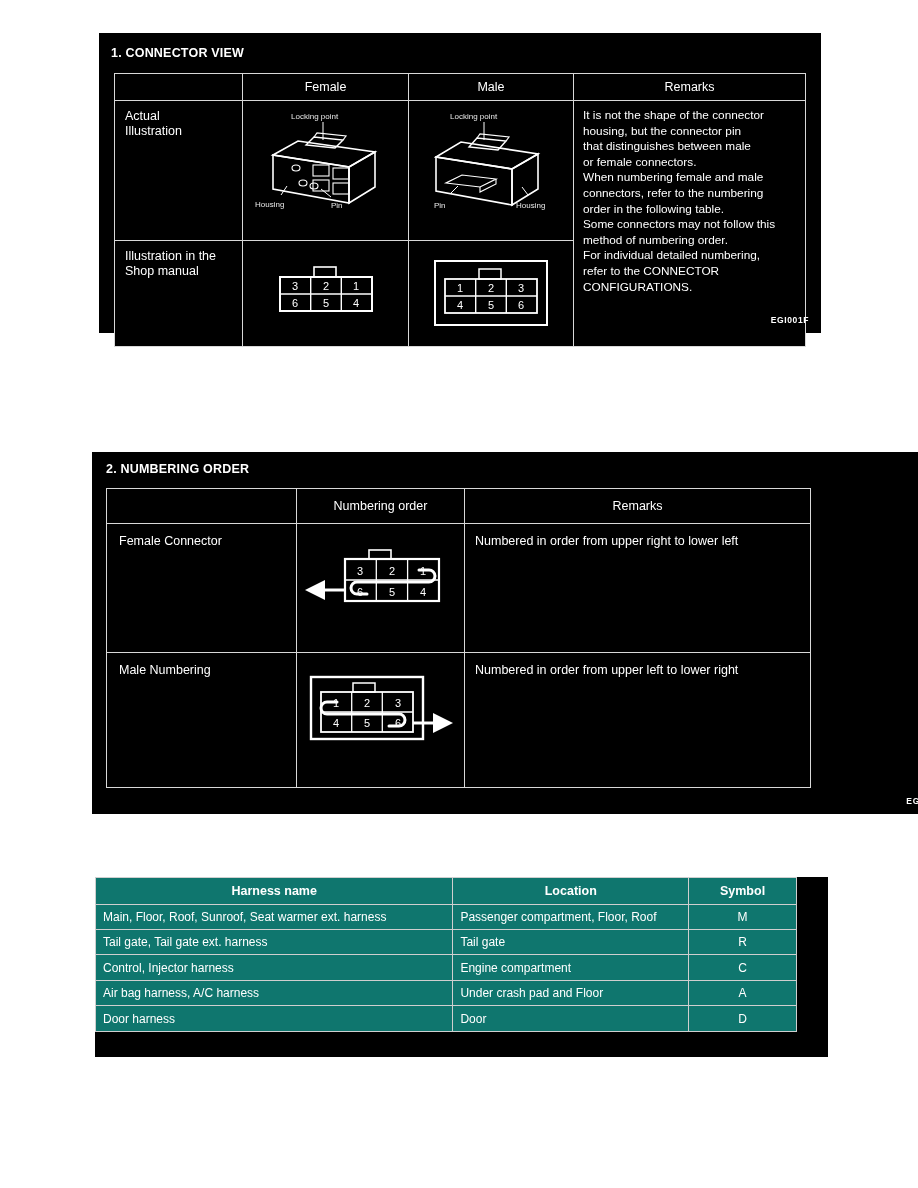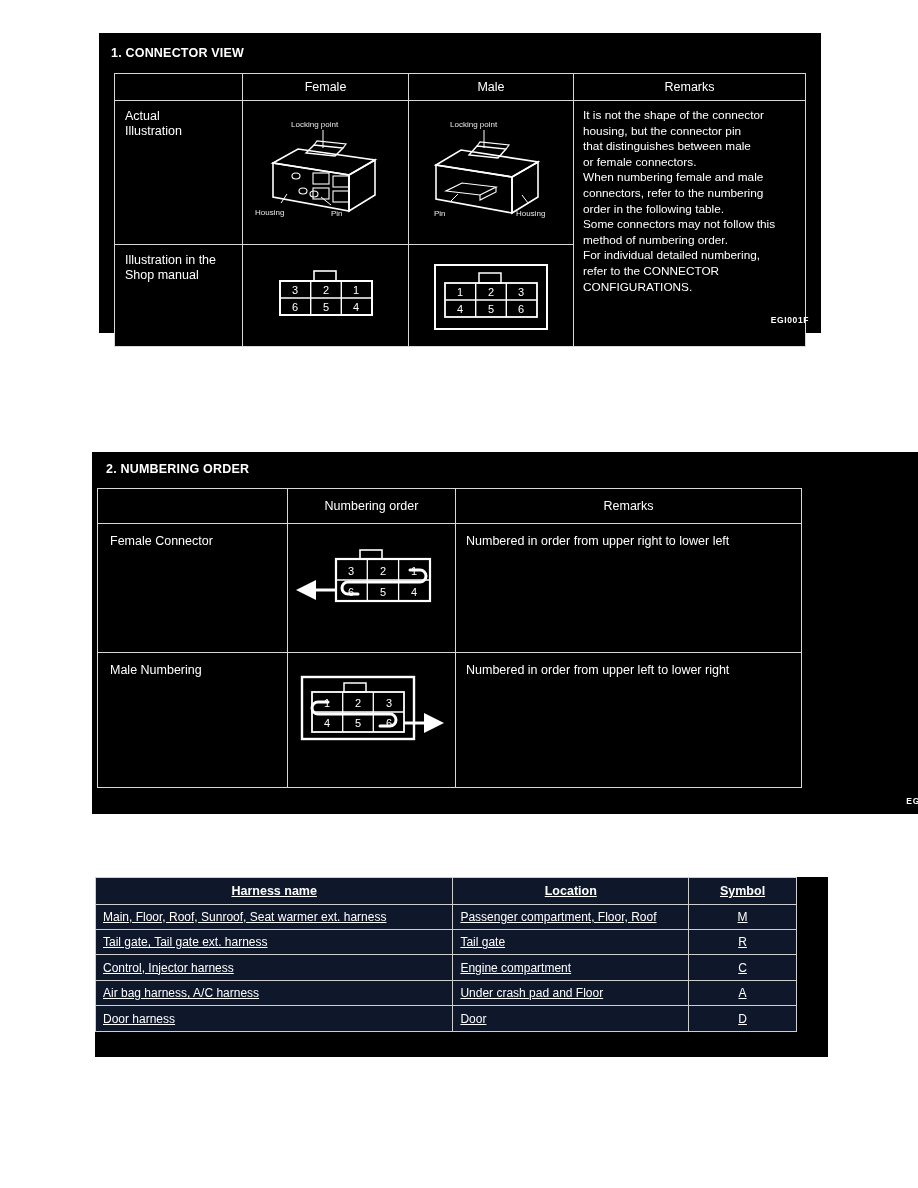--- a/index.html
+++ b/index.html
@@ -101,25 +101,25 @@
     position: absolute;
     font-size: 8.5px;
     font-weight: bold;
     letter-spacing: .6px;
   }
   #panel-connector-view .fig-code { right: 12px; bottom: 8px; }
   #panel-numbering-order .fig-code { right: 14px; bottom: 8px; }
 
   
   .art { display: block; margin: 0 auto; }
-  .art-wrap { width: 100%; display: flex; align-items: center; justify-content: center; margin-top: 8px; }
+  .art-wrap { width: 100%; display: flex; align-items: center; justify-content: center; }
 
   
   #numbering-order-table {
-    left: 5px;
+    left: 14px;
     top: 36px;
     width: 704px;
     height: 300px;
   }
   #numbering-order-table .col-nlabel  { width: 190px; }
   #numbering-order-table .col-norder  { width: 168px; }
   #numbering-order-table .col-nremark { width: 346px; }
   #numbering-order-table .nhdr { height: 34px; }
   .n-row-label {
     font-size: 12.5px;
@@ -133,23 +133,22 @@
   
   #harness-table {
     left: 15px;
     top: 12px;
     width: 702px;
     height: 155px;
     border-collapse: collapse;
   }
   #harness-table th, #harness-table td {
     border: 1px solid #cfcfcf;
-    background: #0f172a;
+    background: #0f766e;
     color: #fff;
-    text-decoration: underline;
   }
   #harness-table th {
     font-size: 12.5px;
     font-weight: bold;
     text-align: center;
     height: 23px;
     vertical-align: middle;
   }
   #harness-table td {
     font-size: 12px;

